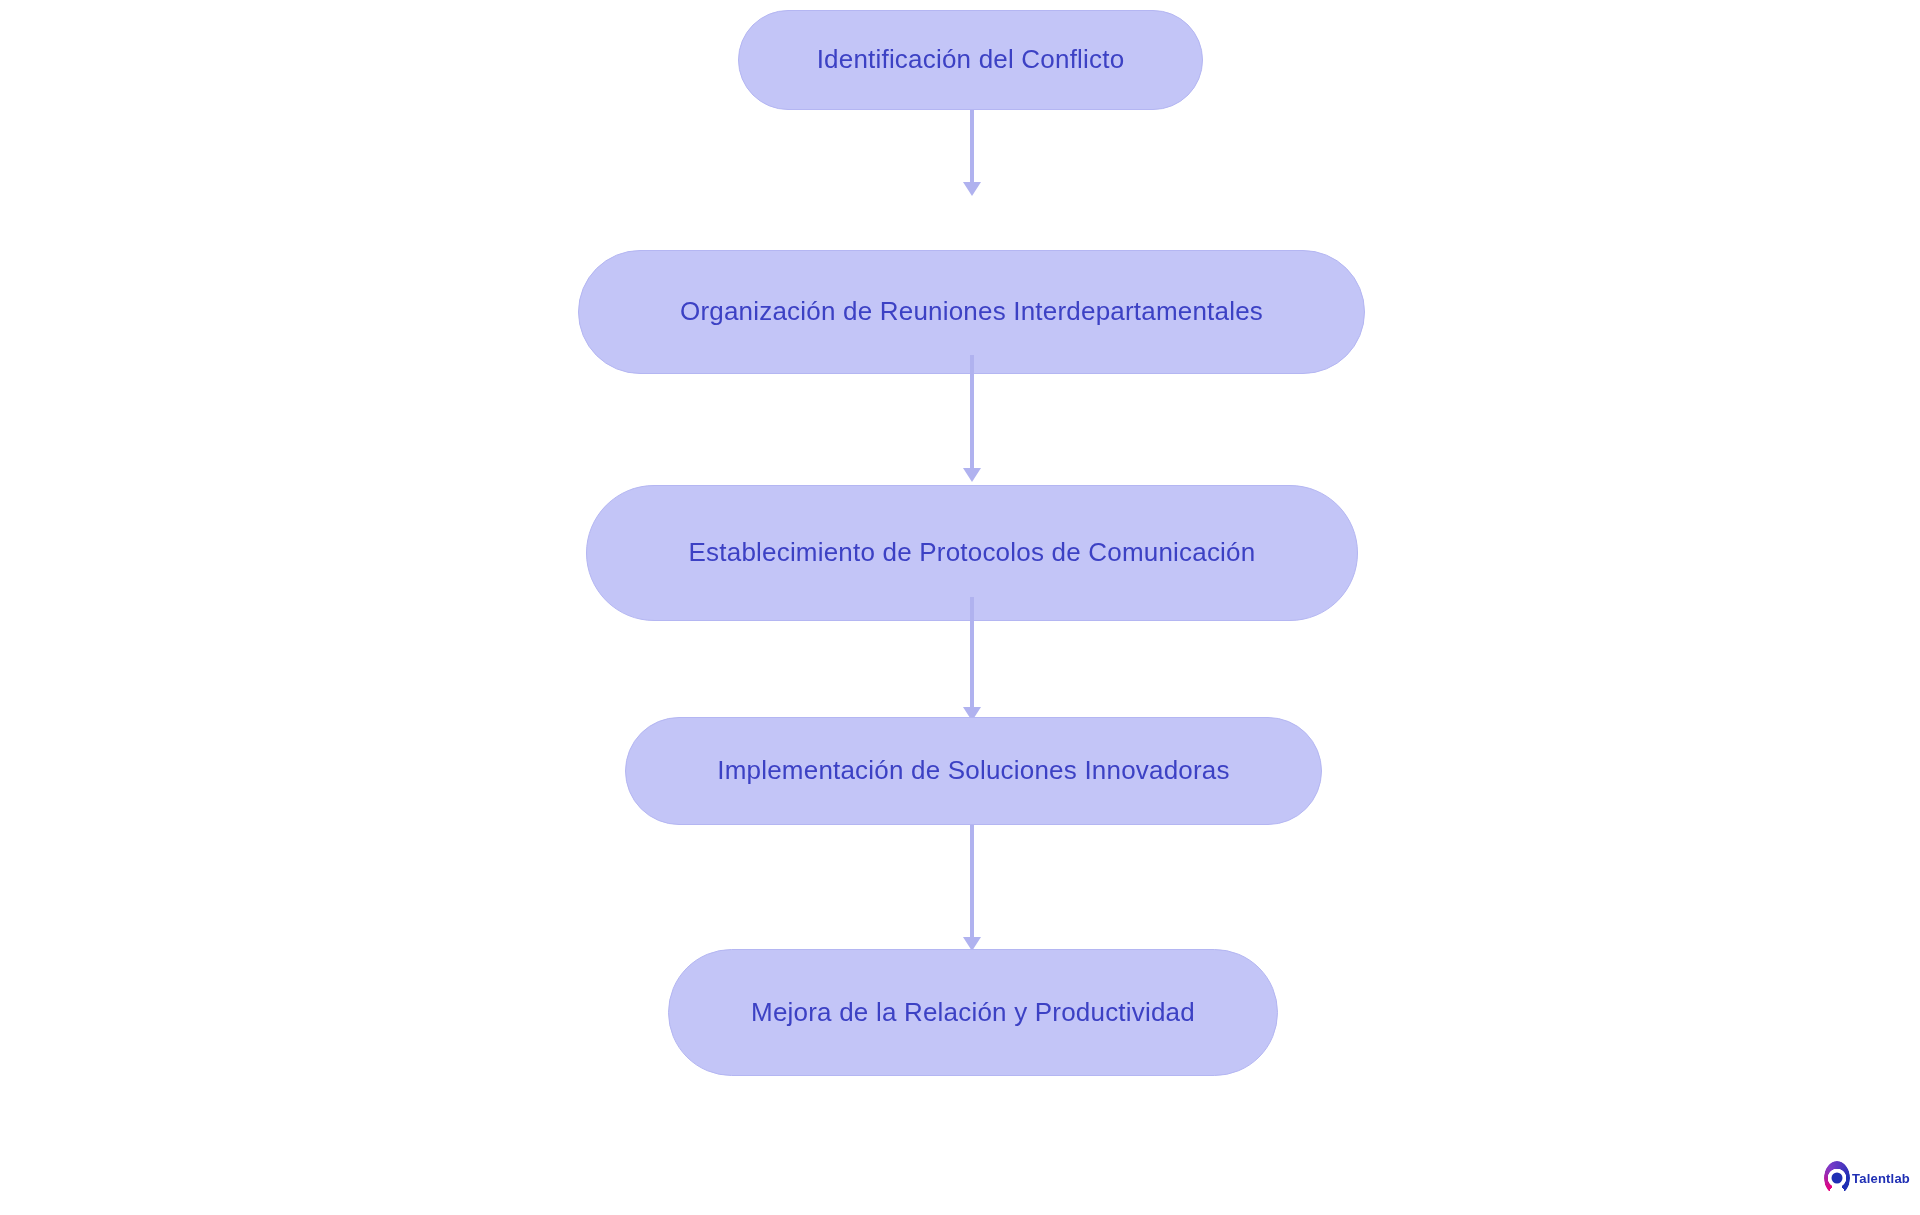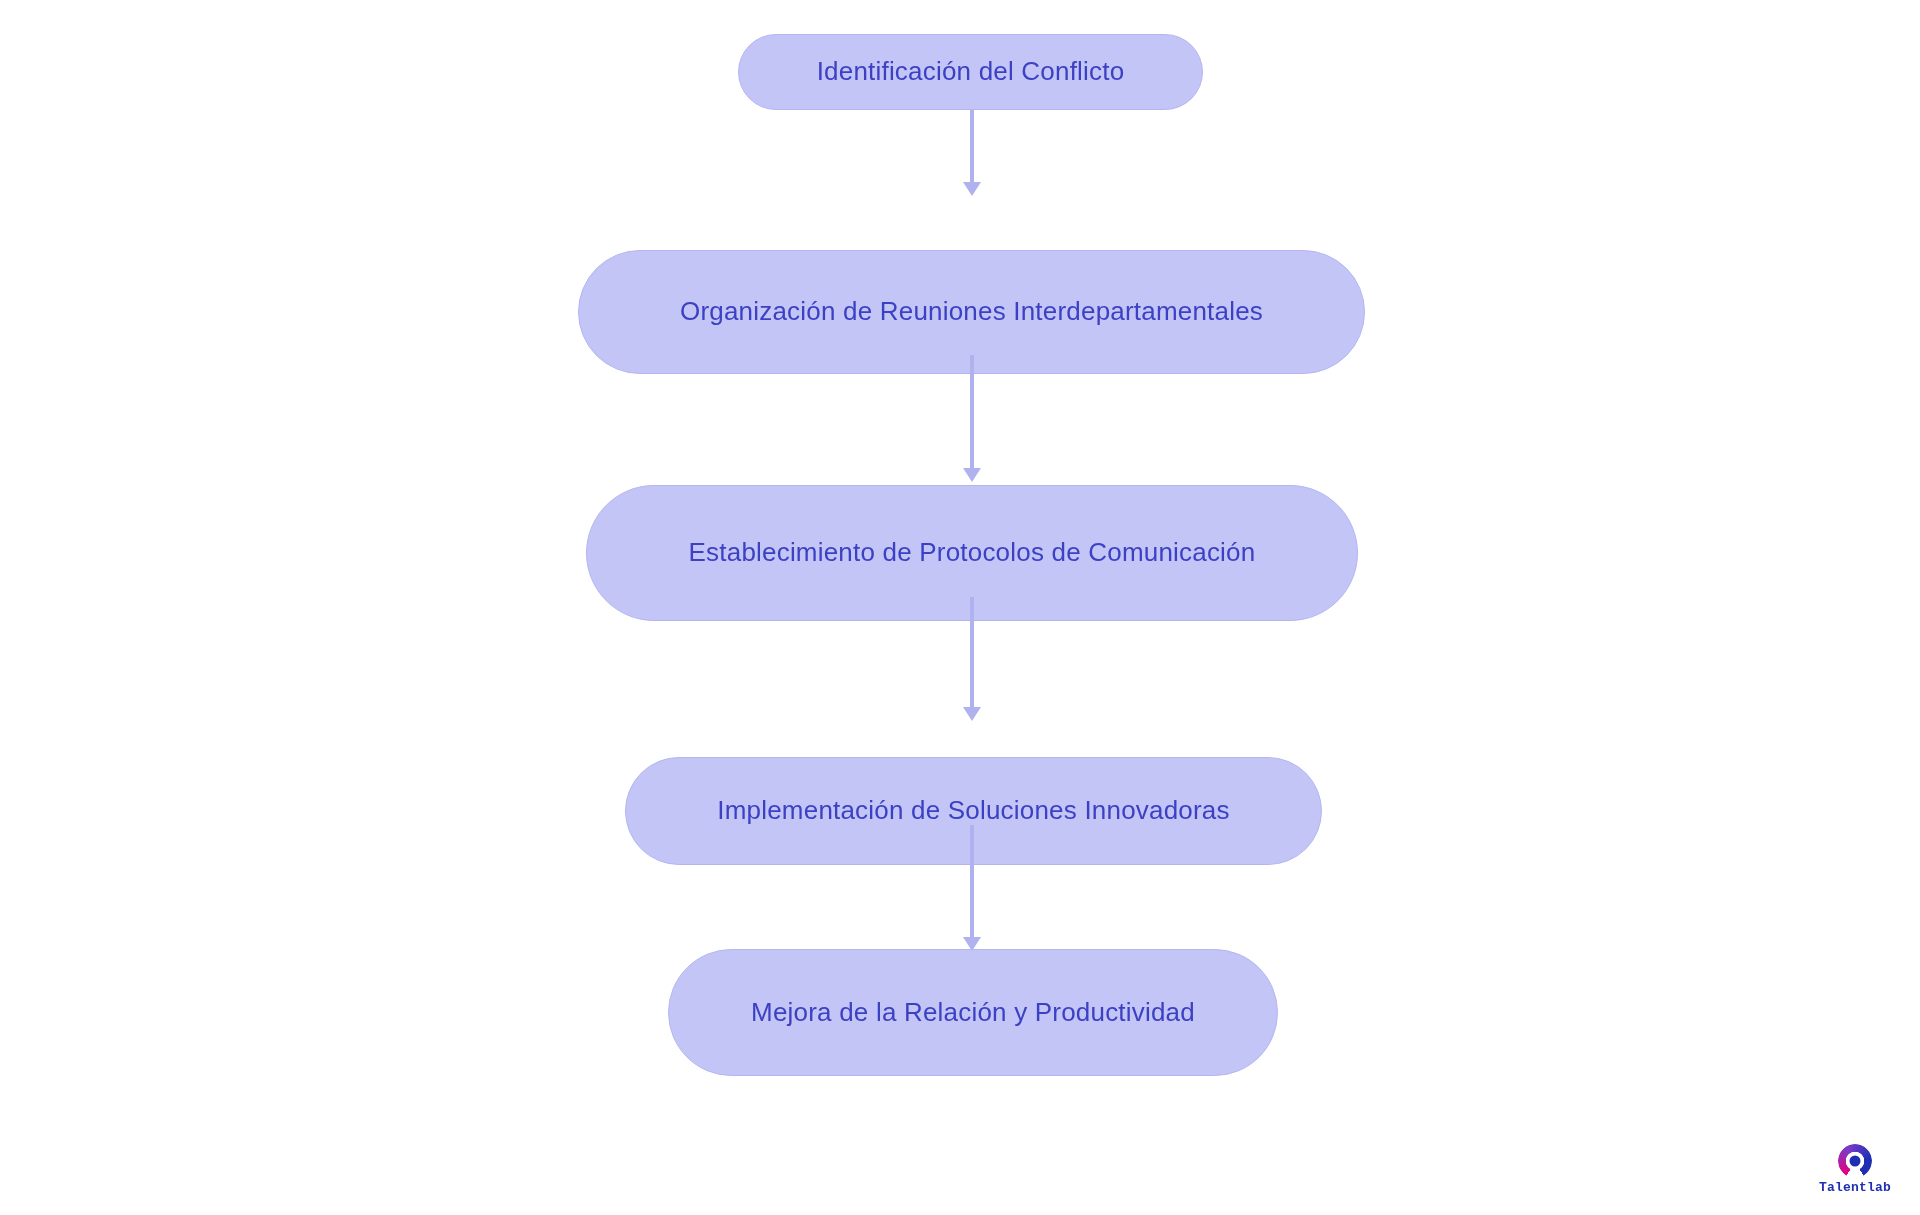--- a/index.html
+++ b/index.html
@@ -59,28 +59,27 @@
     width: 0;
     height: 0;
     border-left: 9px solid transparent;
     border-right: 9px solid transparent;
     border-top: 14px solid #b0b2ef;
   }
 
   
   #brand-logo {
     position: absolute;
-    right: 22px;
+    right: 10px;
     bottom: 20px;
     width: 86px;
     display: flex;
-    flex-direction: column;
+    flex-direction: row;
     align-items: center;
     gap: 2px;
-    font-family: Liberation Mono, monospace;
   }
   #brand-logo .mark {
     width: 34px;
     height: 34px;
     position: relative;
   }
   #brand-logo .mark .ring {
     position: absolute;
     inset: 0;
     border-radius: 50%;
@@ -103,21 +102,21 @@
     font-weight: bold;
     color: #1f2fb4;
     letter-spacing: 0.2px;
   }
 </style>
 </head>
 <body>
 
 <div id="flow-canvas">
 
-  <div class="node" style="left:738px; top:34px; width:465px; height:76px;">
+  <div class="node" style="left:738px; top:10px; width:465px; height:100px;">
     <span>Identificación del Conflicto</span>
   </div>
 
   <div class="arrow" style="left:970px; top:110px;">
     <div class="shaft" style="height:72px;"></div>
     <div class="head" style="top:72px;"></div>
   </div>
 
   <div class="node" style="left:578px; top:250px; width:787px; height:124px;">
     <span>Organización de Reuniones Interdepartamentales</span>
@@ -130,21 +129,21 @@
 
   <div class="node" style="left:586px; top:485px; width:772px; height:136px;">
     <span>Establecimiento de Protocolos de Comunicación</span>
   </div>
 
   <div class="arrow" style="left:970px; top:597px;">
     <div class="shaft" style="height:110px;"></div>
     <div class="head" style="top:110px;"></div>
   </div>
 
-  <div class="node" style="left:625px; top:717px; width:697px; height:108px;margin-top:40px;">
+  <div class="node" style="left:625px; top:717px; width:697px; height:108px;">
     <span>Implementación de Soluciones Innovadoras</span>
   </div>
 
   <div class="arrow" style="left:970px; top:825px;">
     <div class="shaft" style="height:112px;"></div>
     <div class="head" style="top:112px;"></div>
   </div>
 
   <div class="node" style="left:668px; top:949px; width:610px; height:127px;">
     <span>Mejora de la Relación y Productividad</span>

